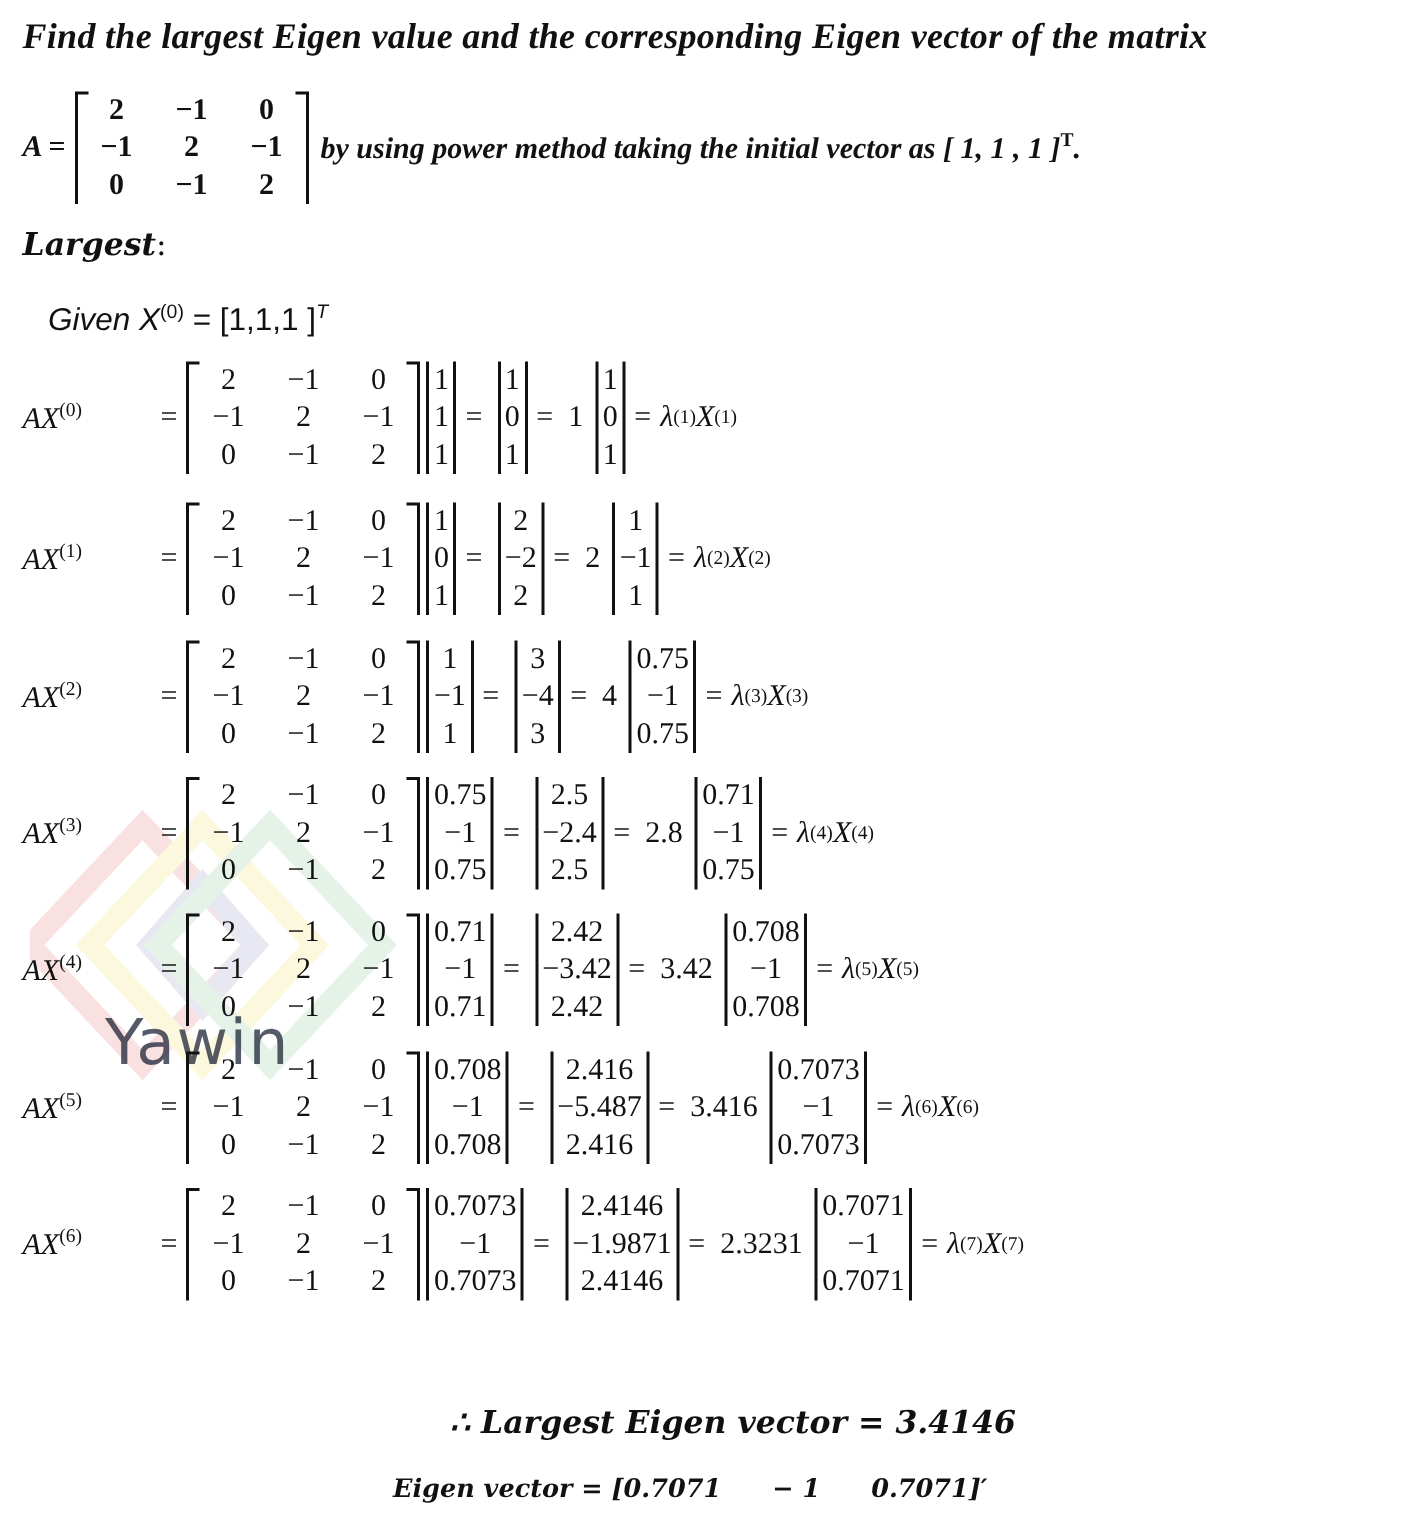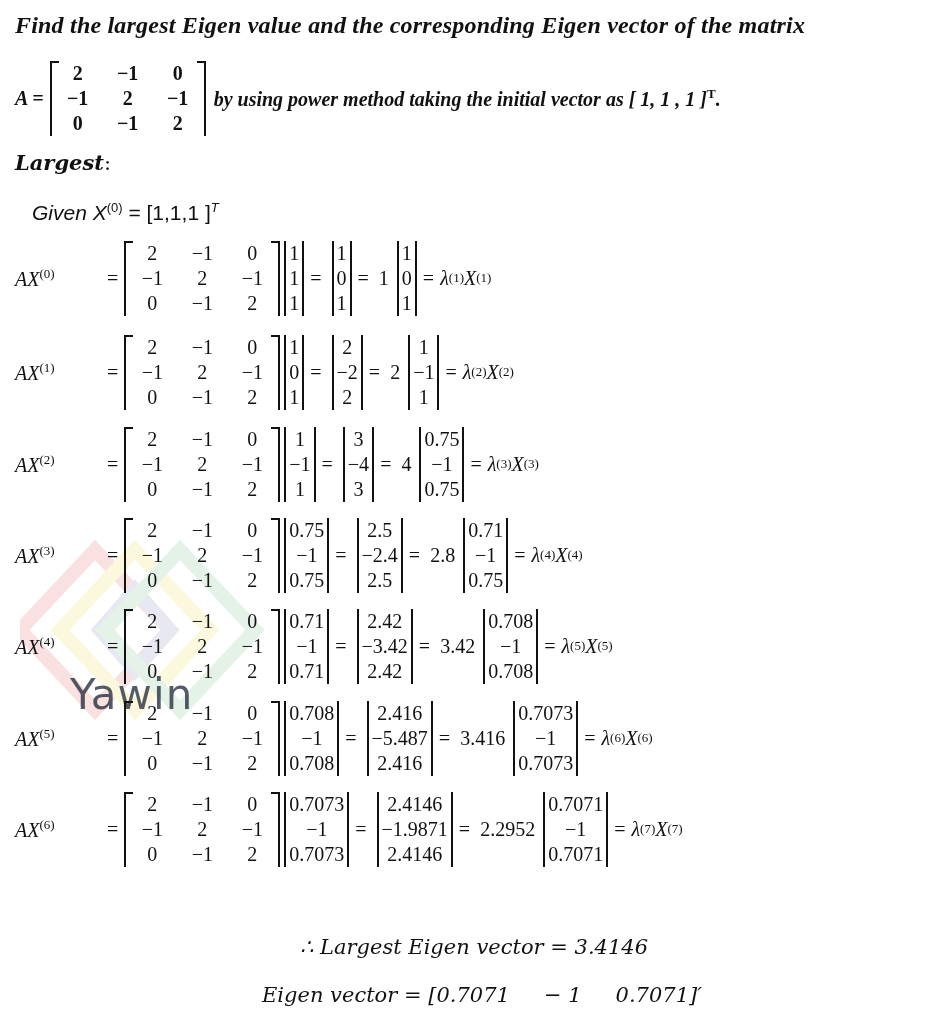--- a/index.html
+++ b/index.html
@@ -1,18 +1,18 @@
 <!DOCTYPE html>
 <html><head>
 <meta charset="utf-8">
 <style>
   html, body { margin: 0; padding: 0; background: #ffffff; }
   body { width: 934px; height: 1024px; position: relative; overflow: hidden; color: #111; }
   .page { position: absolute; left: 0; top: 0; width: 934px; height: 1024px; }
-  .bi { font-family: "DejaVu Serif", "Liberation Serif", serif; font-style: italic; font-weight: normal; }
+  .bi { font-family: "DejaVu Serif", "Liberation Serif", serif; font-style: italic; font-weight: bold; }
   .it { font-style: italic; }
 
   .title { position: absolute; left: 15px; top: 12px; font-size: 24px; font-weight: bold; font-style: italic; font-family: "Liberation Serif", serif; letter-spacing: 0.2px; }
   .problem { position: absolute; left: 15px; top: 58px; height: 80px; display: flex; align-items: center; font-family: "Liberation Serif", serif; font-weight: bold; font-size: 20px; }
   .problem .tail { font-style: italic; margin-left: 8px; }
 
   .solution { position: absolute; left: 15px; top: 150px; font-size: 21px; font-family: "DejaVu Serif", serif; font-weight: bold; font-style: italic; }
   .given { position: absolute; left: 10px; top: 200px; font-size: 21px; font-family: Liberation Sans, sans-serif; margin-left: 22px; }
 
   .row { position: absolute; left: 15px; height: 76px; display: flex; align-items: center; font-family: "Liberation Serif", serif; font-size: 20px; white-space: nowrap; }
@@ -23,21 +23,21 @@
   .mat { display: inline-grid; grid-template-columns: 44px 56px 44px; row-gap: 0px; text-align: center; position: relative; padding: 0 4px; line-height: 25px; }
   .mat.bracket { border-left: 2.5px solid #111; border-right: 2.5px solid #111; }
   .mat.bracket::before, .mat.bracket::after { content: ""; position: absolute; top: 0; width: 7px; height: 2px; background: #111; }
   .mat.bracket::before { left: 0; }
   .mat.bracket::after { right: 0; }
   .vec { display: inline-grid; grid-template-columns: auto; text-align: center; border-left: 2px solid #111; border-right: 2px solid #111; padding: 0 3px; line-height: 25px; margin-left: 4px; }
   .scalar { margin-left: 4px; margin-right: 4px; }
   .lam { font-style: italic; }
 
   .conclusion1 { position: absolute; left: 300px; top: 935px; font-size: 21px; }
-  .conclusion2 { position: absolute; left: 262px; top: 983px; font-size: 21px; }
+  .conclusion2 { position: absolute; left: 262px; top: 983px; font-size: 17px; }
   .conclusion2 .gap { display: inline-block; width: 34px; }
 
   .watermark { position: absolute; left: 20px; top: 530px; width: 250px; height: 200px; pointer-events: none; opacity: 0.55; }
   .wm-text { position: absolute; left: 70px; top: 670px; font-family: "DejaVu Sans", sans-serif; font-size: 42px; color: #0f172a; opacity: 0.7; letter-spacing: 1px; }
 </style>
 </head>
 <body>
 
 <div class="page">
 
@@ -325,21 +325,21 @@
           <span>−1</span>
           <span>0.7073</span>
         </span>
         <span class="eq">=</span>
         <span class="vec">
           <span>2.4146</span>
           <span>−1.9871</span>
           <span>2.4146</span>
         </span>
         <span class="eq">=</span>
-        <span class="scalar">2.2952</span>
+        <span class="scalar">2.3231</span>
         <span class="vec">
           <span>0.7071</span>
           <span>−1</span>
           <span>0.7071</span>
         </span>
         <span class="eq">=</span>
         <span class="lam">λ</span>
         <sup>(7)</sup>
         <span class="it">X</span>
         <sup>(7)</sup>

